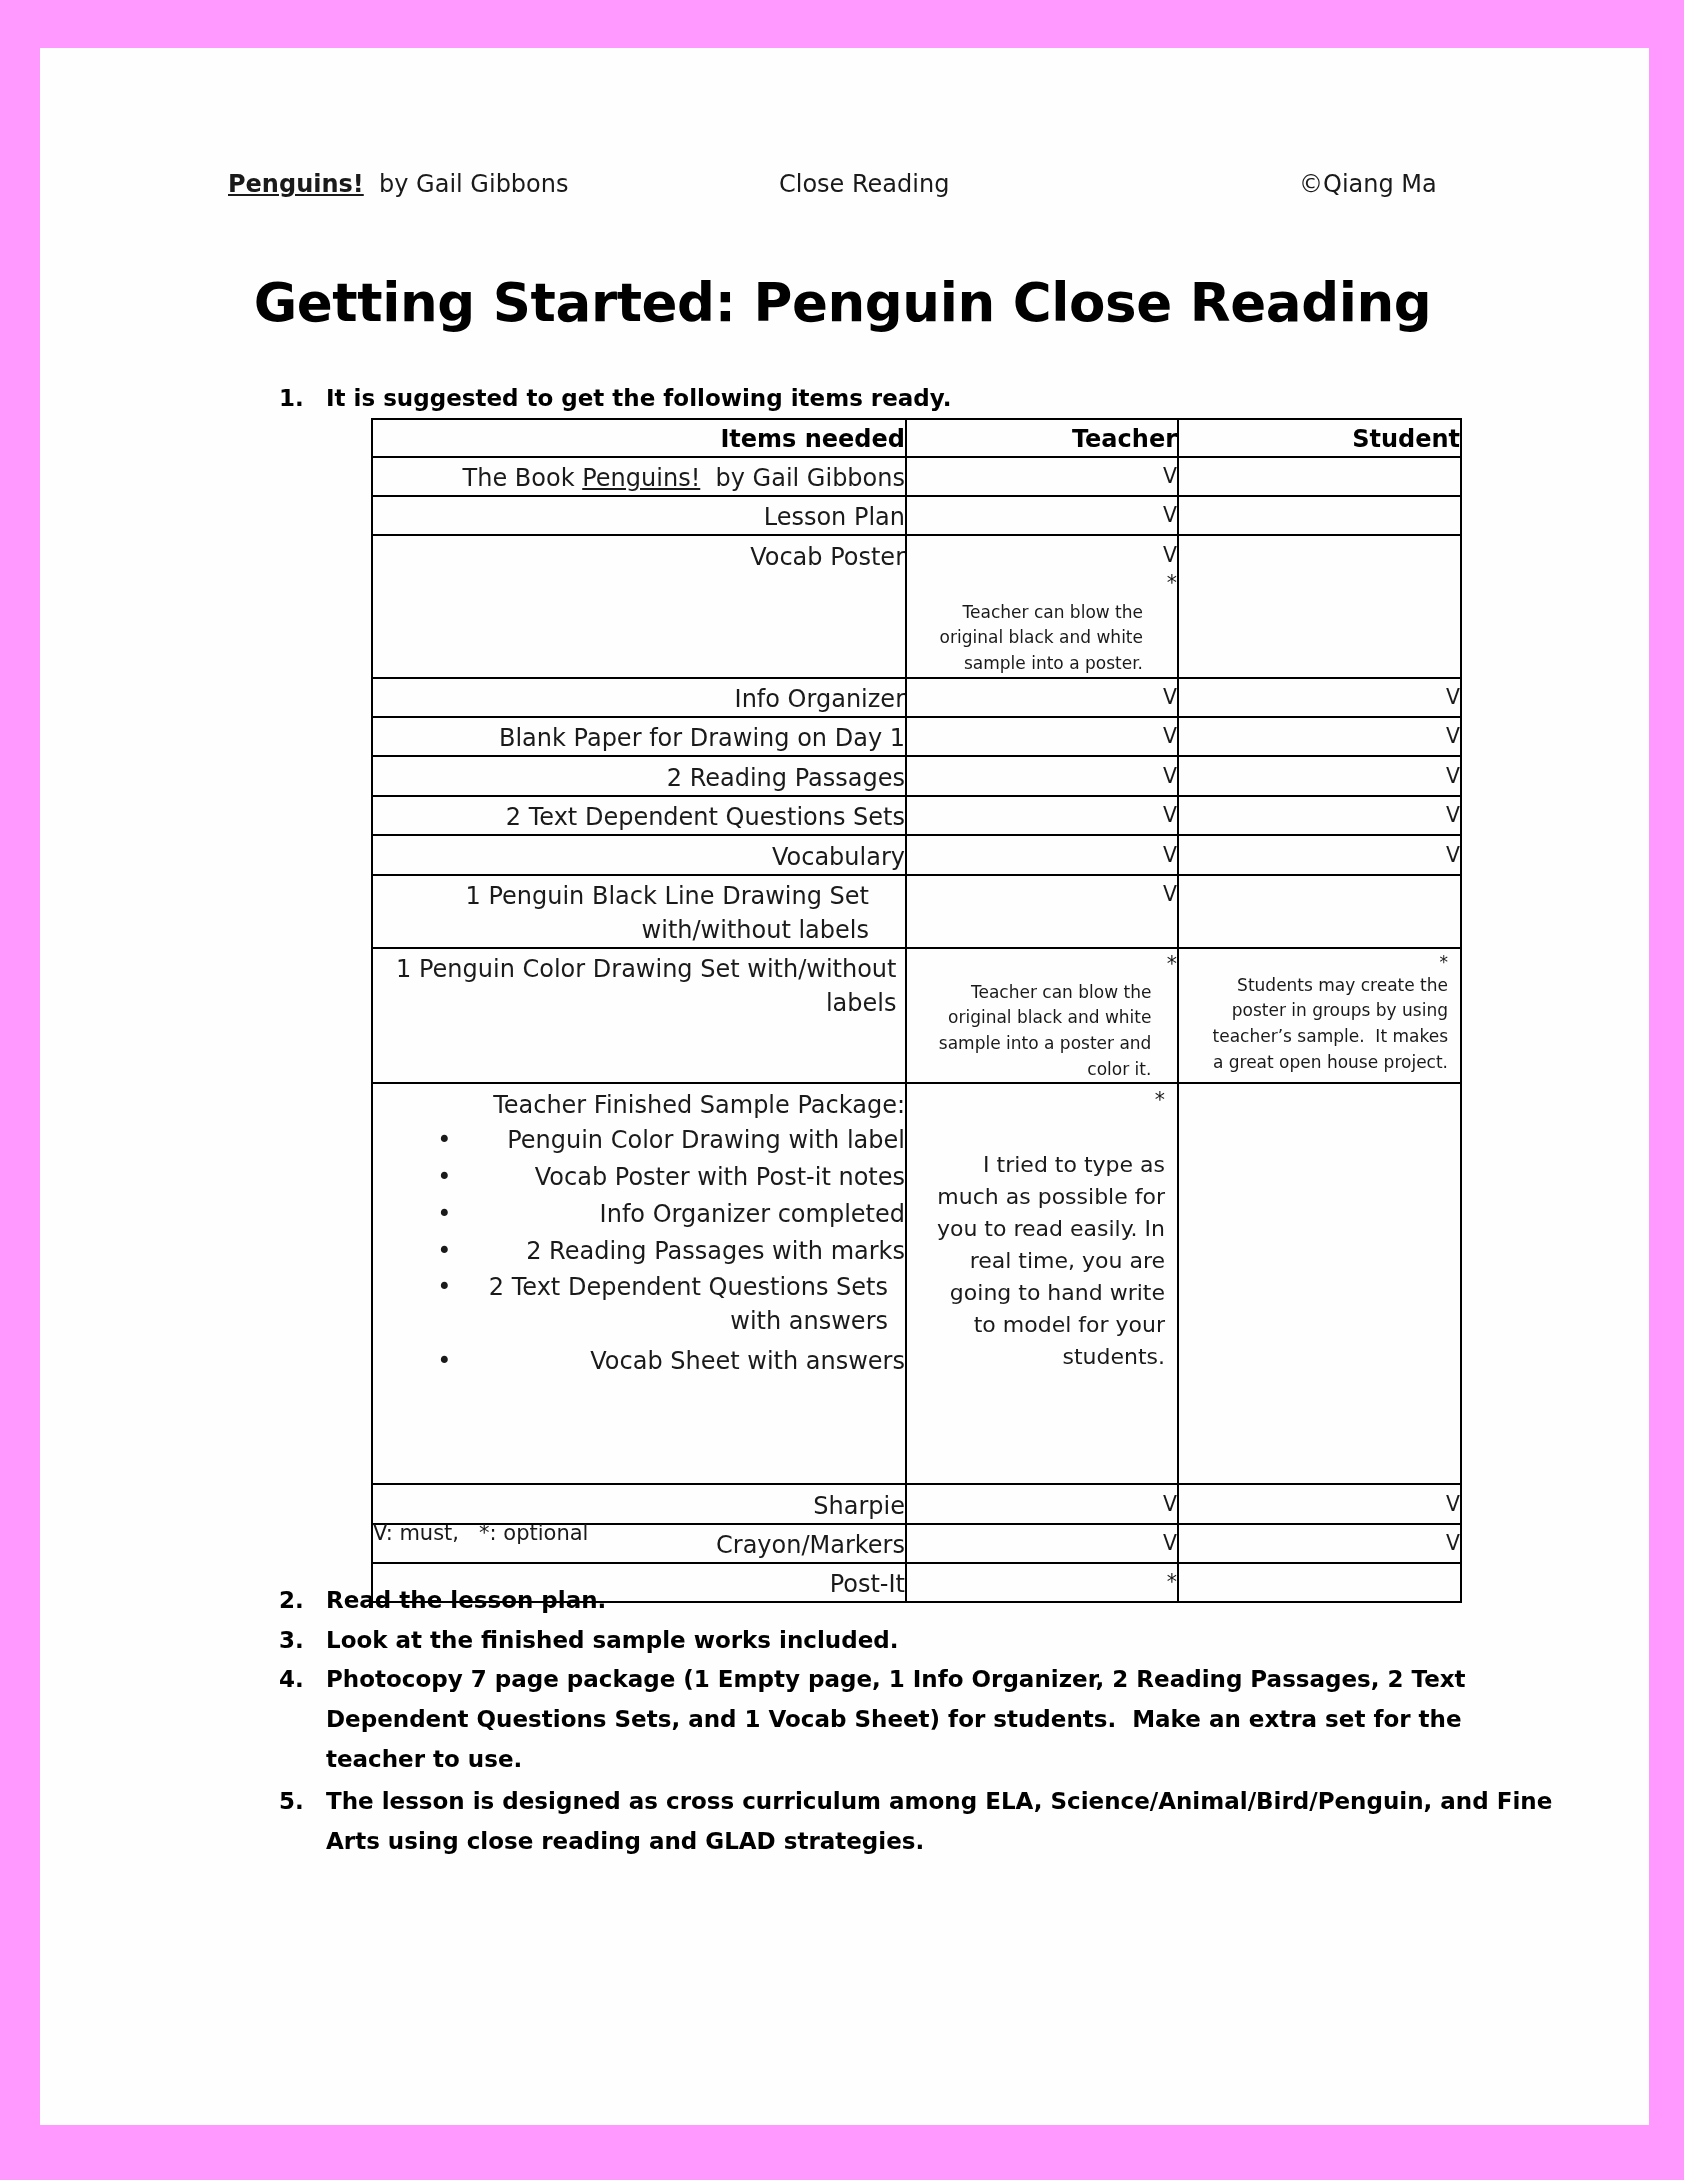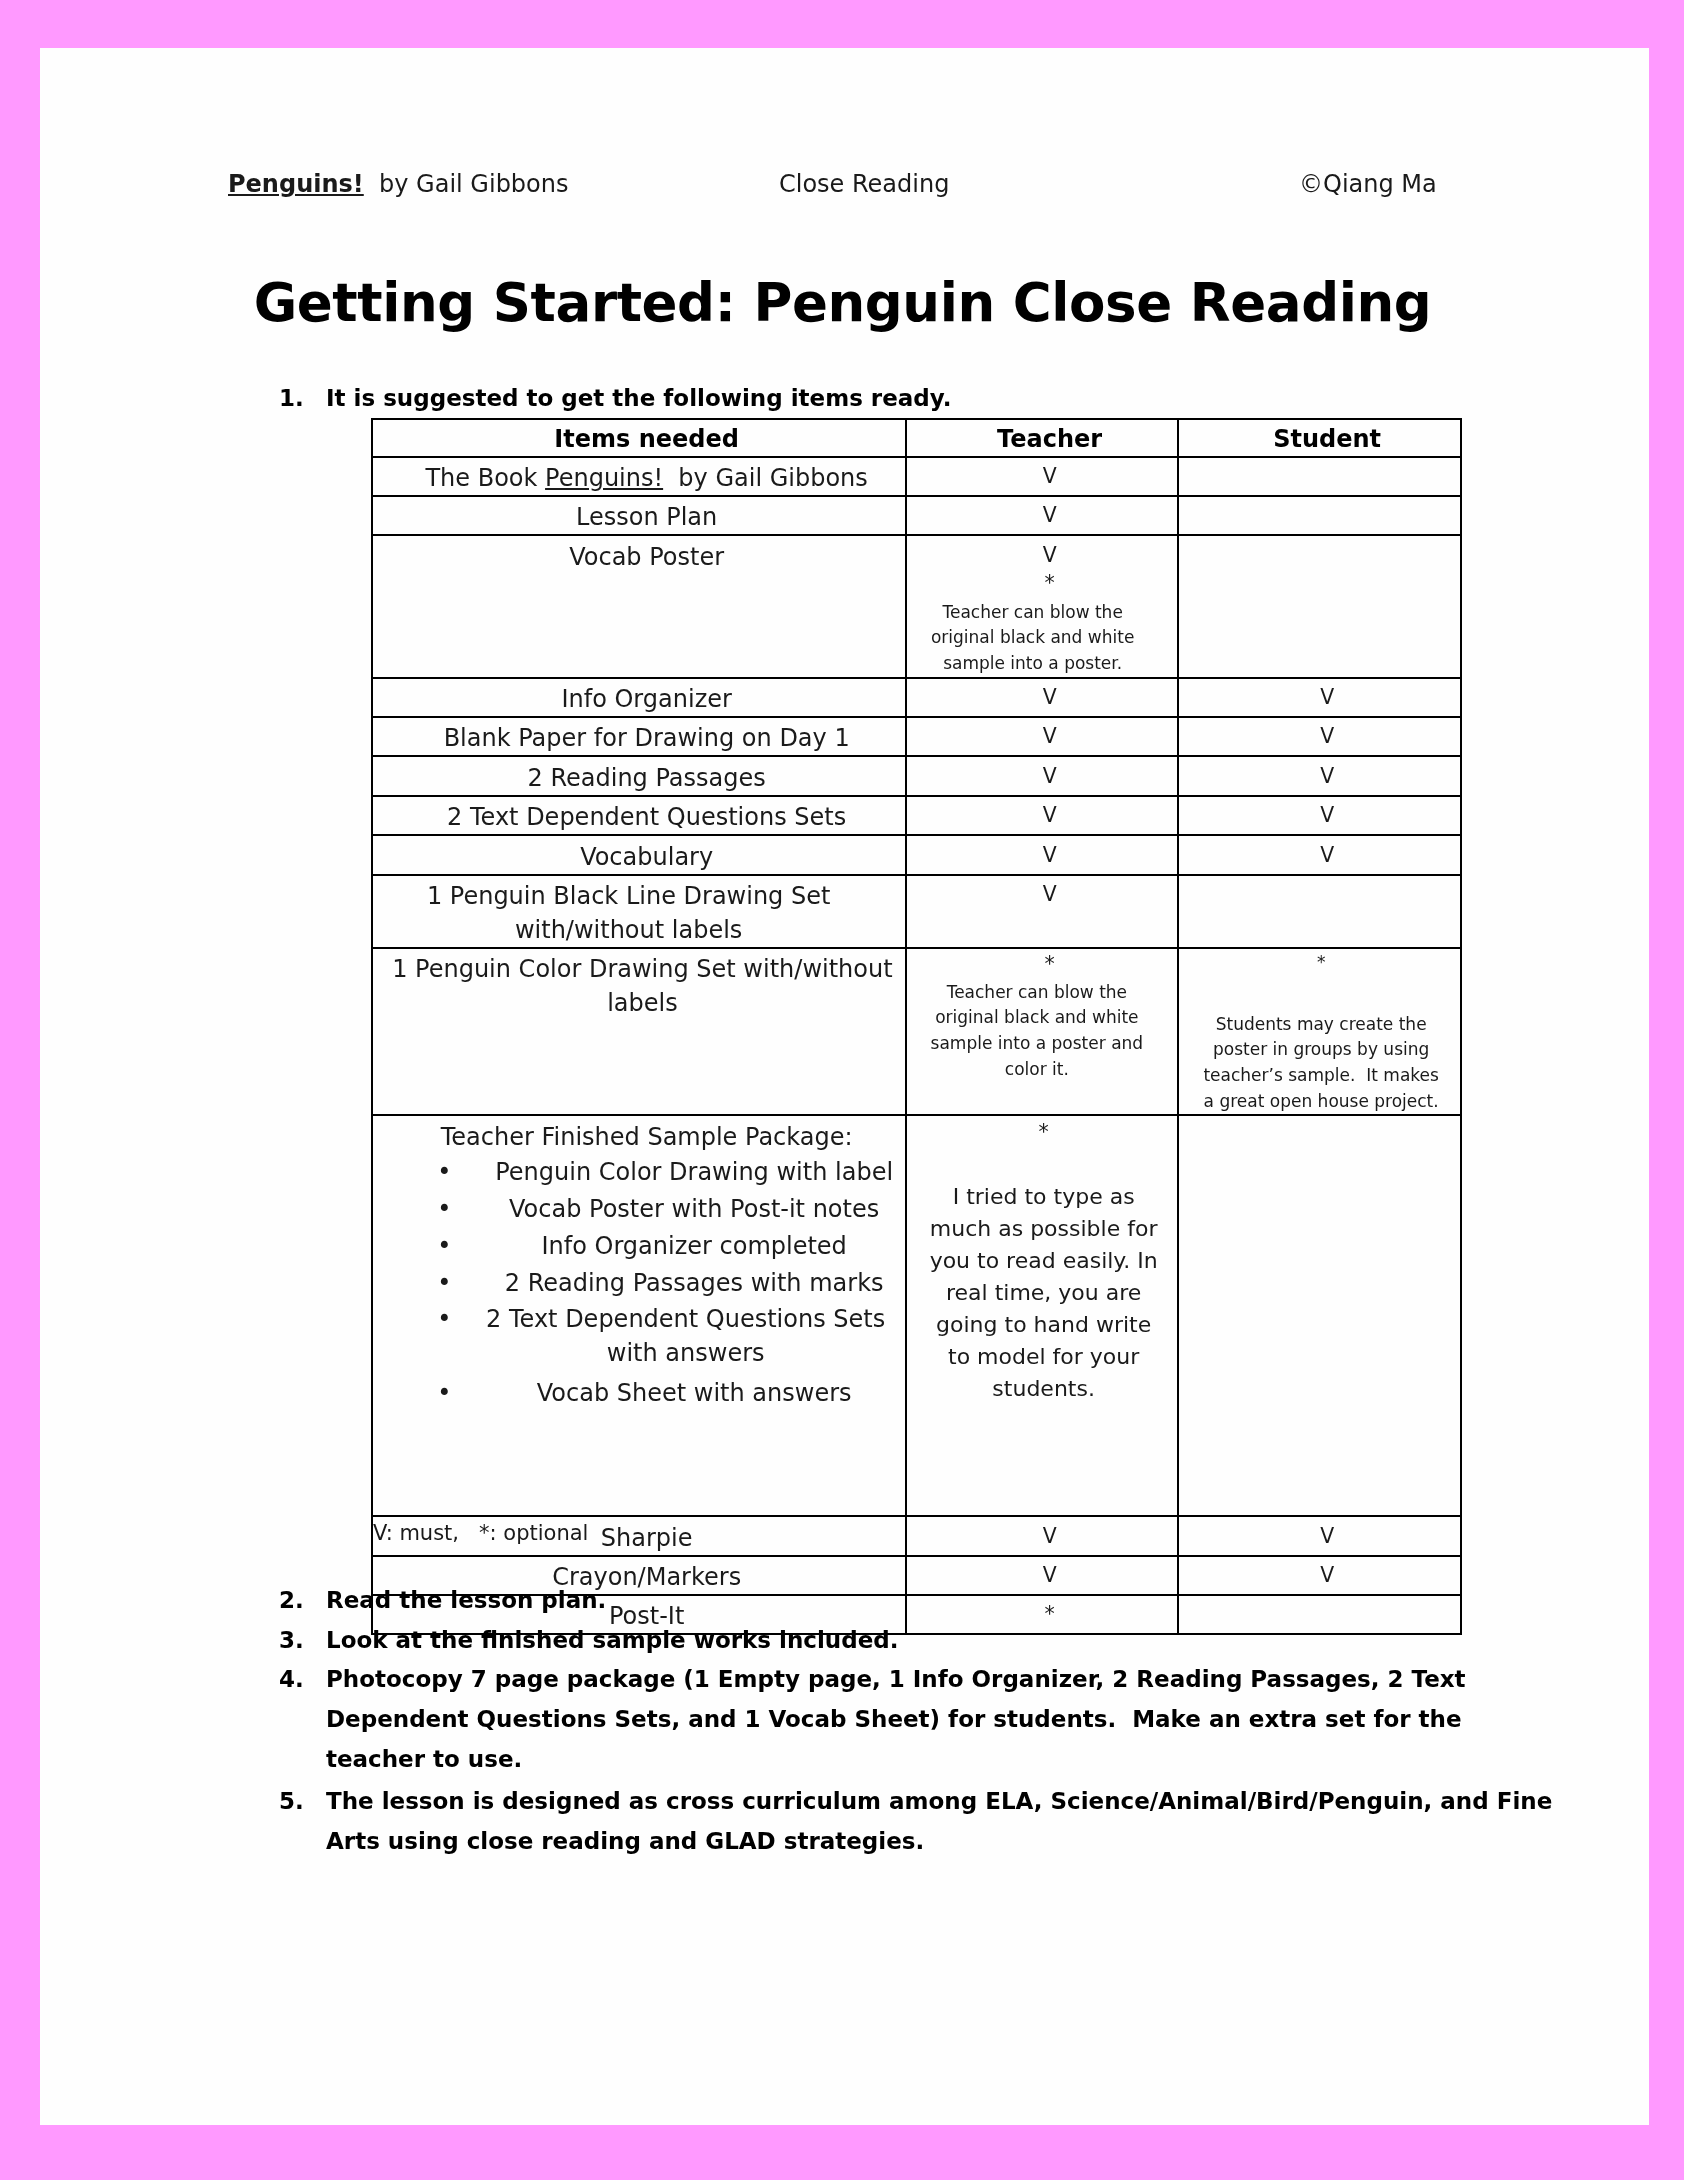--- a/index.html
+++ b/index.html
@@ -7,23 +7,23 @@
          font-family:"DejaVu Sans", "Liberation Sans", sans-serif; color:#111; }
   .page { position:absolute; left:40px; top:48px; width:1609px; height:2077px; background:#fefefe; }
   .abs { position:absolute; white-space:nowrap;margin-top:25px; }
   .hdr { font-size:24px; line-height:29px; top:145px; color:#1a1a1a; }
   .hdr b { text-decoration:underline; font-weight:bold; }
   .title { left:0; width:1685px; text-align:center; top:247px; font-size:53px; line-height:61px; font-weight:bold; color:#000; letter-spacing:-0.4px; }
   .step { font-size:23px; font-weight:bold; line-height:40px; color:#000; }
   .step .num { position:absolute; left:0; }
   .step .txt { position:absolute; left:47px; white-space:nowrap; }
   table.items { position:absolute; left:371px; top:418px; border-collapse:collapse; table-layout:fixed; width:1089px; }
-  table.items td, table.items th { border:2.1px solid #000; vertical-align:top; padding:3.4px 0 0 15.3px; font-size:24px; line-height:34px; text-align:center; color:#1a1a1a; }
+  table.items td, table.items th { border:2.1px solid #000; vertical-align:top; padding:3.4px 0 0 15.3px; font-size:24px; line-height:34px; text-align:right; color:#1a1a1a; }
   table.items th { font-weight:bold; color:#000; padding-top:1.7px; }
-  .note { font-size:17px; line-height:25.6px; font-weight:normal; display:block;margin-top:39px; }
+  .note { font-size:17px; line-height:25.6px; font-weight:normal; display:block; }
   .para { font-size:22px; line-height:32px; display:block; }
   .mark { font-size:20.4px; line-height:31px; display:block; }
   u { text-decoration:underline; }
   ul.pkg { margin:0; padding:0 0 0 0; list-style:none; }
   ul.pkg li { position:relative; padding-left:95px; line-height:37px; font-size:24px; }
   ul.pkg li::before { content:"\2022"; position:absolute; left:49px; top:0; font-size:24px; }
   .legend { left:373px; top:1496px; font-size:21px; line-height:25.6px; color:#1a1a1a; }
 </style>
 </head>
 <body>

